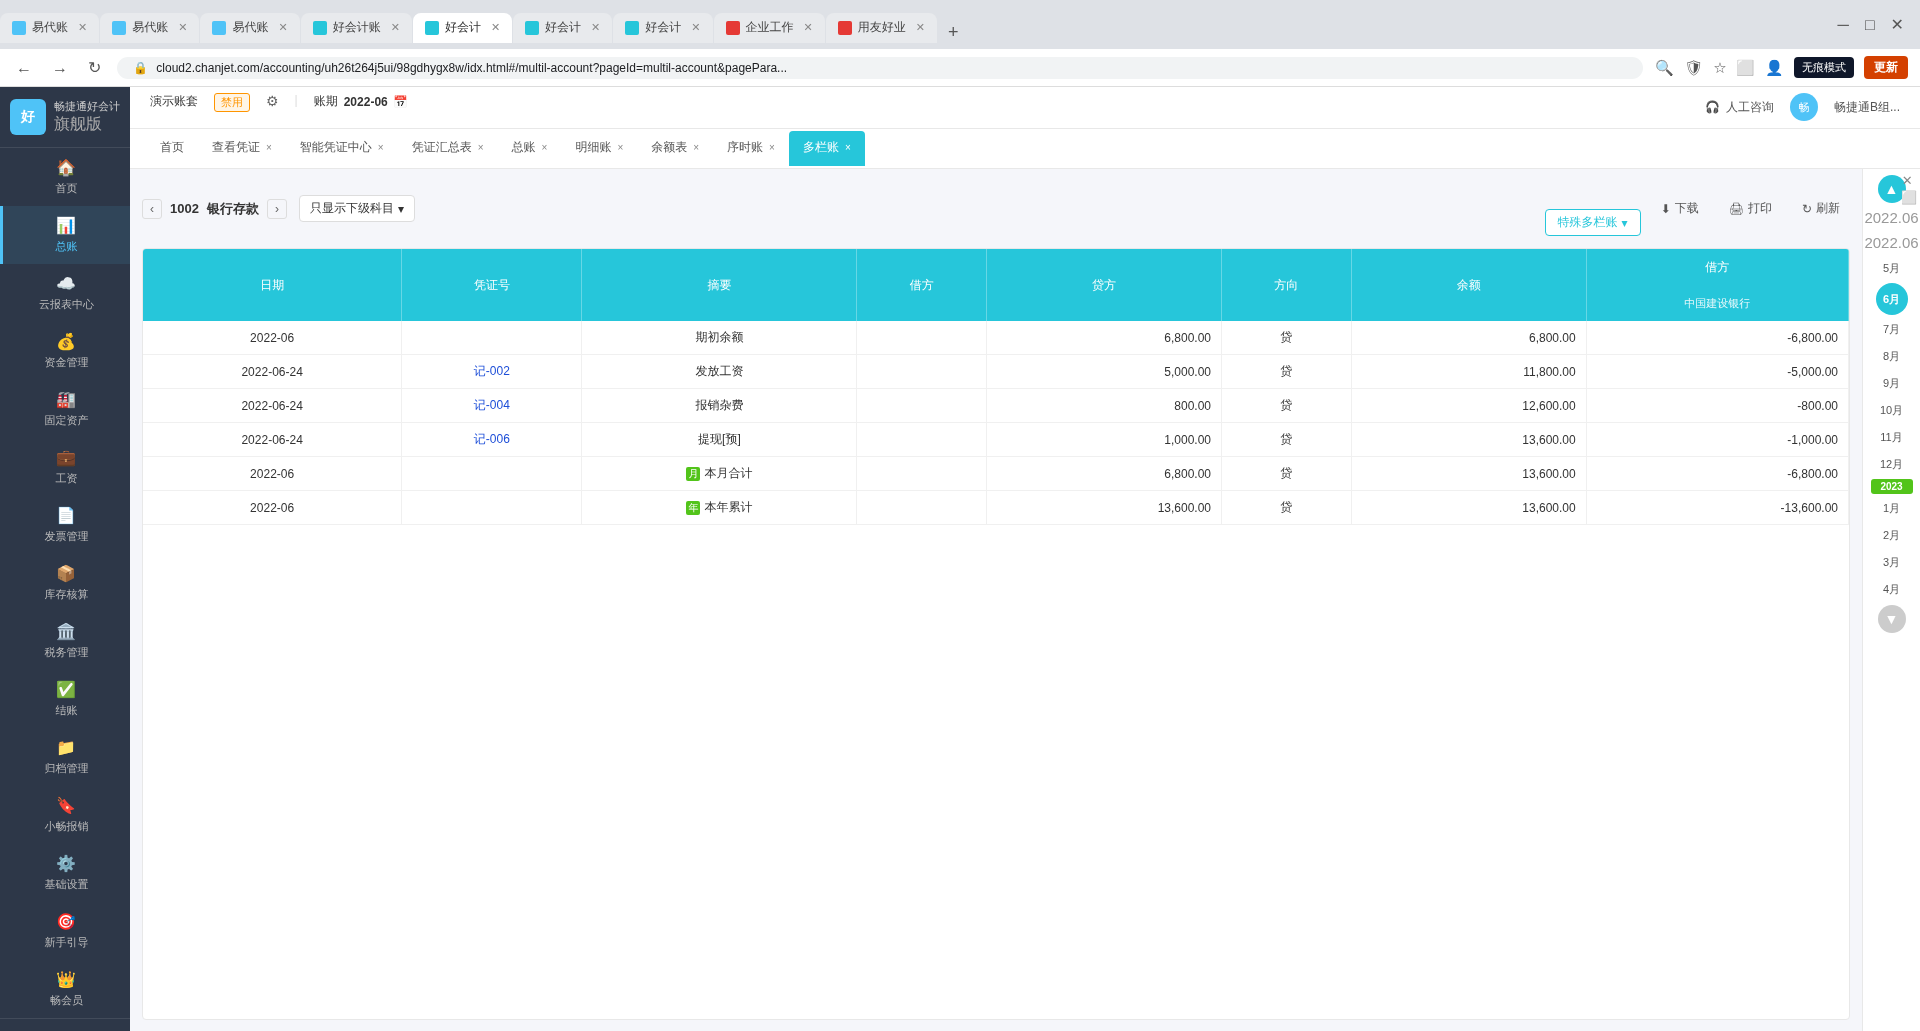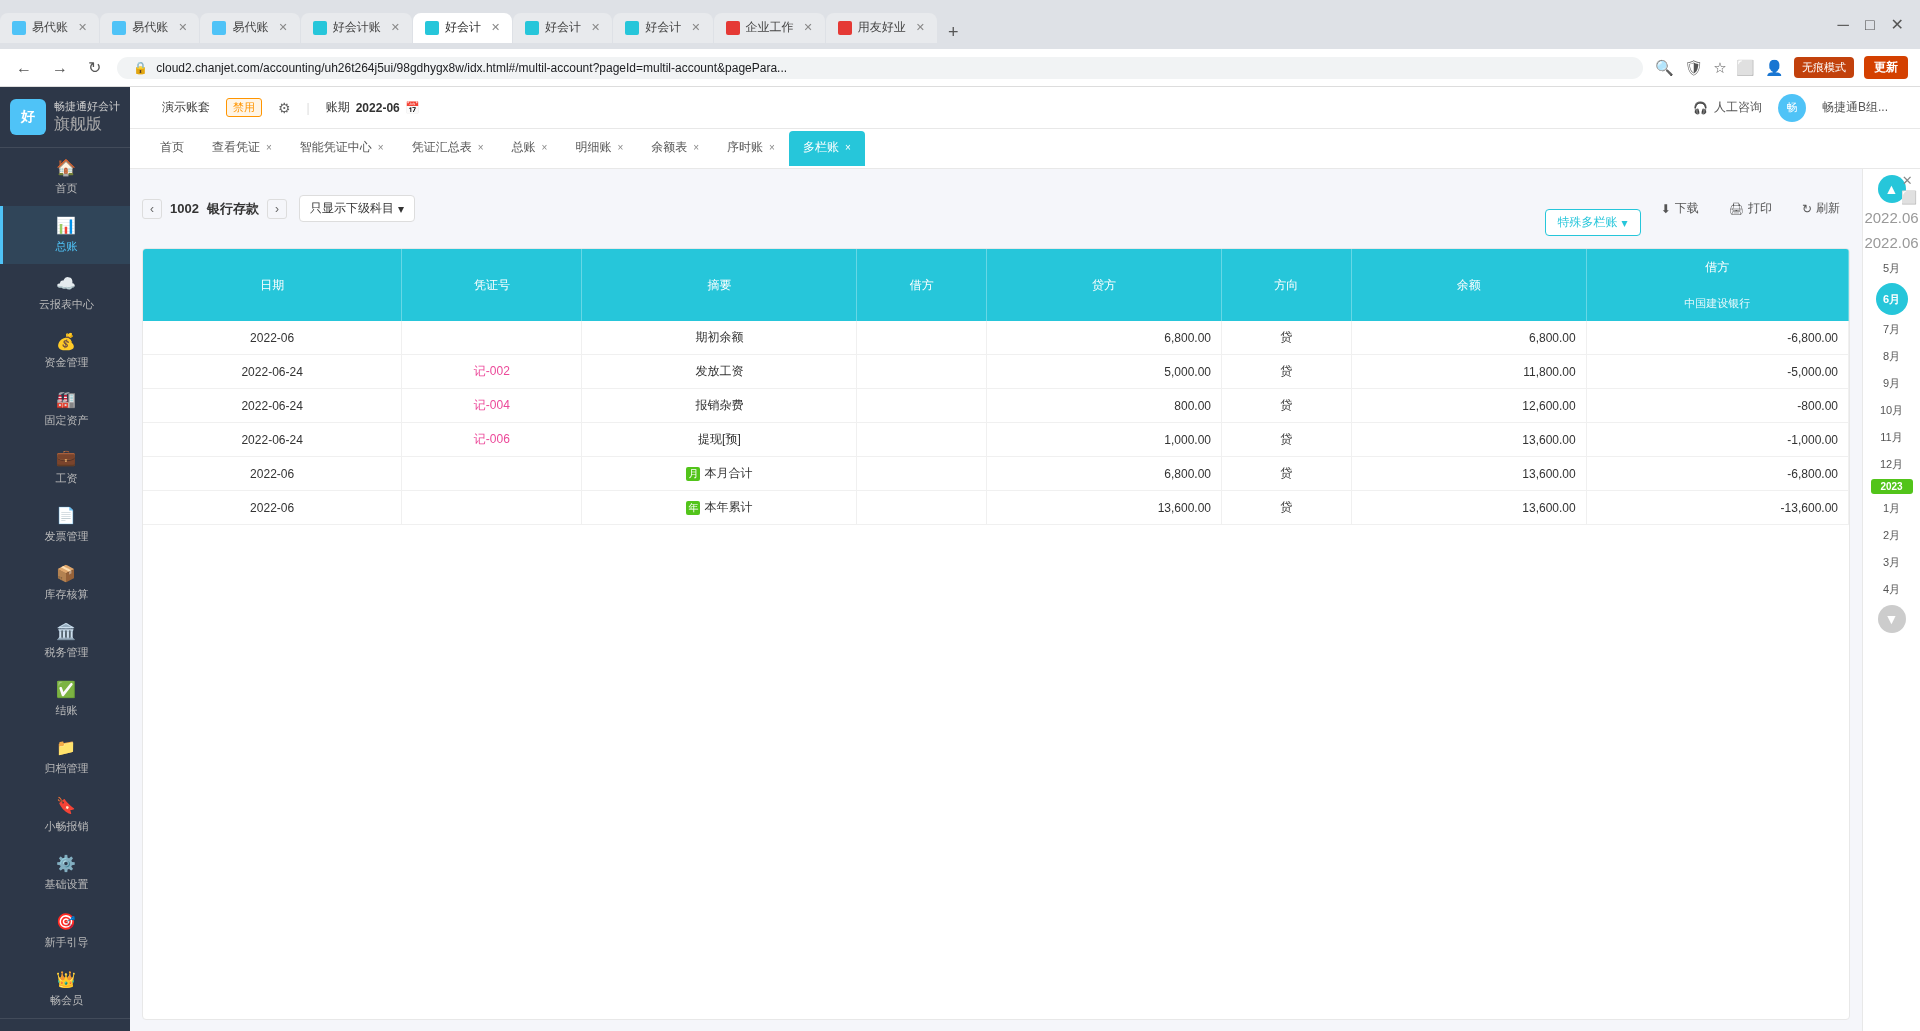--- a/index.html
+++ b/index.html
@@ -16,21 +16,21 @@
     .browser-btn { font-size: 16px; color: #555; cursor: pointer; }
 
     
     .address-bar { background: #fff; height: 38px; display: flex; align-items: center; padding: 0 12px; gap: 12px; border-bottom: 1px solid #ddd; }
     .nav-btn { color: #555; cursor: pointer; font-size: 16px; padding: 4px; }
     .url-bar { flex: 1; background: #f1f3f4; border-radius: 20px; padding: 4px 16px; font-size: 12px; color: #333; display: flex; align-items: center; gap: 8px; }
     .url-icon { color: #5f6368; font-size: 12px; }
     .url-text { flex: 1; font-size: 12px; color: #202124; }
     .browser-tools { display: flex; gap: 10px; align-items: center; }
     .tool-btn { color: #555; cursor: pointer; font-size: 15px; }
-    .no-trace-btn { background: #c2410c; color: #fff; border-radius: 4px; padding: 3px 8px; font-size: 11px; cursor: pointer; }
+    .no-trace-btn { background: #0f172a; color: #fff; border-radius: 4px; padding: 3px 8px; font-size: 11px; cursor: pointer; }
     .update-btn { background: #d44000; color: #fff; border-radius: 4px; padding: 3px 10px; font-size: 12px; font-weight: bold; cursor: pointer; }
 
     
     .app-layout { display: flex; height: calc(1031px - 74px); }
 
     
     .sidebar { width: 130px; background: #2d3748; color: #fff; display: flex; flex-direction: column; flex-shrink: 0; }
     .sidebar-logo { padding: 12px 10px; border-bottom: 1px solid rgba(255,255,255,0.1); display: flex; align-items: center; gap: 8px; }
     .logo-icon { width: 36px; height: 36px; background: #4fc3f7; border-radius: 6px; display: flex; align-items: center; justify-content: center; color: #fff; font-size: 14px; font-weight: bold; }
     .logo-text { font-size: 11px; color: #ccc; line-height: 1.4; }
@@ -38,21 +38,21 @@
     .sidebar-item { display: flex; flex-direction: column; align-items: center; padding: 10px 6px; cursor: pointer; gap: 4px; color: #bbb; font-size: 11px; border-left: 3px solid transparent; }
     .sidebar-item.active { color: #4fc3f7; background: rgba(79,195,247,0.1); border-left-color: #4fc3f7; }
     .sidebar-item-icon { font-size: 16px; }
     .sidebar-bottom { margin-top: auto; padding: 10px; border-top: 1px solid rgba(255,255,255,0.1); }
     .sidebar-bottom-item { display: flex; align-items: center; gap: 6px; color: #aaa; font-size: 11px; padding: 6px; cursor: pointer; }
 
     
     .main-content { flex: 1; display: flex; flex-direction: column; background: #f5f6fa; overflow: hidden; }
 
     
-    .top-bar { background: #fff; padding: 6px 32px; display: flex; align-items: center; gap: 16px; border-bottom: 1px solid #e8e8e8; height: 42px; }
+    .top-bar { background: #fff; padding: 6px 20px; display: flex; align-items: flex-start; gap: 16px; border-bottom: 1px solid #e8e8e8; height: 42px; }
     .demo-badge { background: #fff; border: 1px solid #ff9500; color: #ff9500; border-radius: 3px; padding: 1px 6px; font-size: 11px; cursor: pointer; }
     .top-bar-separator { color: #ddd; }
     .account-period { display: flex; align-items: center; gap: 6px; color: #333; font-size: 12px; }
     .top-bar-right { margin-left: auto; display: flex; align-items: center; gap: 16px; }
     .consultant-btn { display: flex; align-items: center; gap: 6px; color: #555; cursor: pointer; font-size: 12px; }
     .user-avatar { width: 28px; height: 28px; border-radius: 50%; background: #4fc3f7; display: flex; align-items: center; justify-content: center; color: #fff; font-size: 11px; }
 
     
     .tabs-nav { background: #fff; border-bottom: 1px solid #e8e8e8; display: flex; align-items: center; padding: 0 16px; height: 40px; gap: 0; }
     .nav-tab { padding: 8px 14px; font-size: 12px; color: #555; cursor: pointer; border-bottom: 2px solid transparent; white-space: nowrap; display: flex; align-items: center; gap: 4px; }
@@ -76,21 +76,21 @@
     .special-multi-btn { border: 1px solid #26c6da; color: #26c6da; border-radius: 4px; padding: 4px 12px; background: #fff; cursor: pointer; font-size: 12px; display: flex; align-items: center; gap: 4px; margin-top: 28px; }
     .action-btn { display: flex; align-items: center; gap: 4px; color: #555; cursor: pointer; font-size: 12px; padding: 4px 10px; }
 
     
     .ledger-table { flex: 1; overflow: auto; border: 1px solid #e8e8e8; border-radius: 4px; background: #fff; }
     table { width: 100%; border-collapse: collapse; font-size: 12px; }
     thead tr th { background: #26c6da; color: #fff; padding: 10px 8px; text-align: center; border-right: 1px solid rgba(255,255,255,0.3); white-space: nowrap; font-weight: normal; }
     thead tr:last-child th { background: #26c6da; }
     .th-sub { font-size: 11px; opacity: 0.9; }
     tbody tr td { padding: 8px 10px; border-bottom: 1px solid #f0f0f0; border-right: 1px solid #f0f0f0; color: #333; text-align: center; }
-    .voucher-link { color: #ec4899; cursor: pointer; text-decoration: none; }
+    .voucher-link { color: #1d4ed8; cursor: pointer; text-decoration: none; }
     .amount-cell { text-align: right; }
     .direction-cell { text-align: center; }
     .summary-green { width: 14px; height: 14px; background: #52c41a; border-radius: 2px; display: inline-block; margin-right: 4px; vertical-align: middle; color: #fff; font-size: 10px; text-align: center; line-height: 14px; }
 
     
     .right-timeline { width: 58px; background: #fff; border-left: 1px solid #e8e8e8; display: flex; flex-direction: column; align-items: center; padding: 4px 0; overflow-y: auto; position: relative; }
     .timeline-header { font-size: 15px; color: #999; padding: 4px 0; }
     .timeline-item { width: 42px; text-align: center; padding: 5px 2px; cursor: pointer; font-size: 11px; color: #555; border-radius: 3px; margin: 1px 0; }
     .timeline-item.active { background: #26c6da; color: #fff; border-radius: 50%; width: 32px; height: 32px; display: flex; align-items: center; justify-content: center; font-weight: bold; }
     .timeline-item.year-label { background: #52c41a; color: #fff; border-radius: 3px; font-size: 10px; font-weight: bold; width: 42px; height: auto; padding: 2px; }

